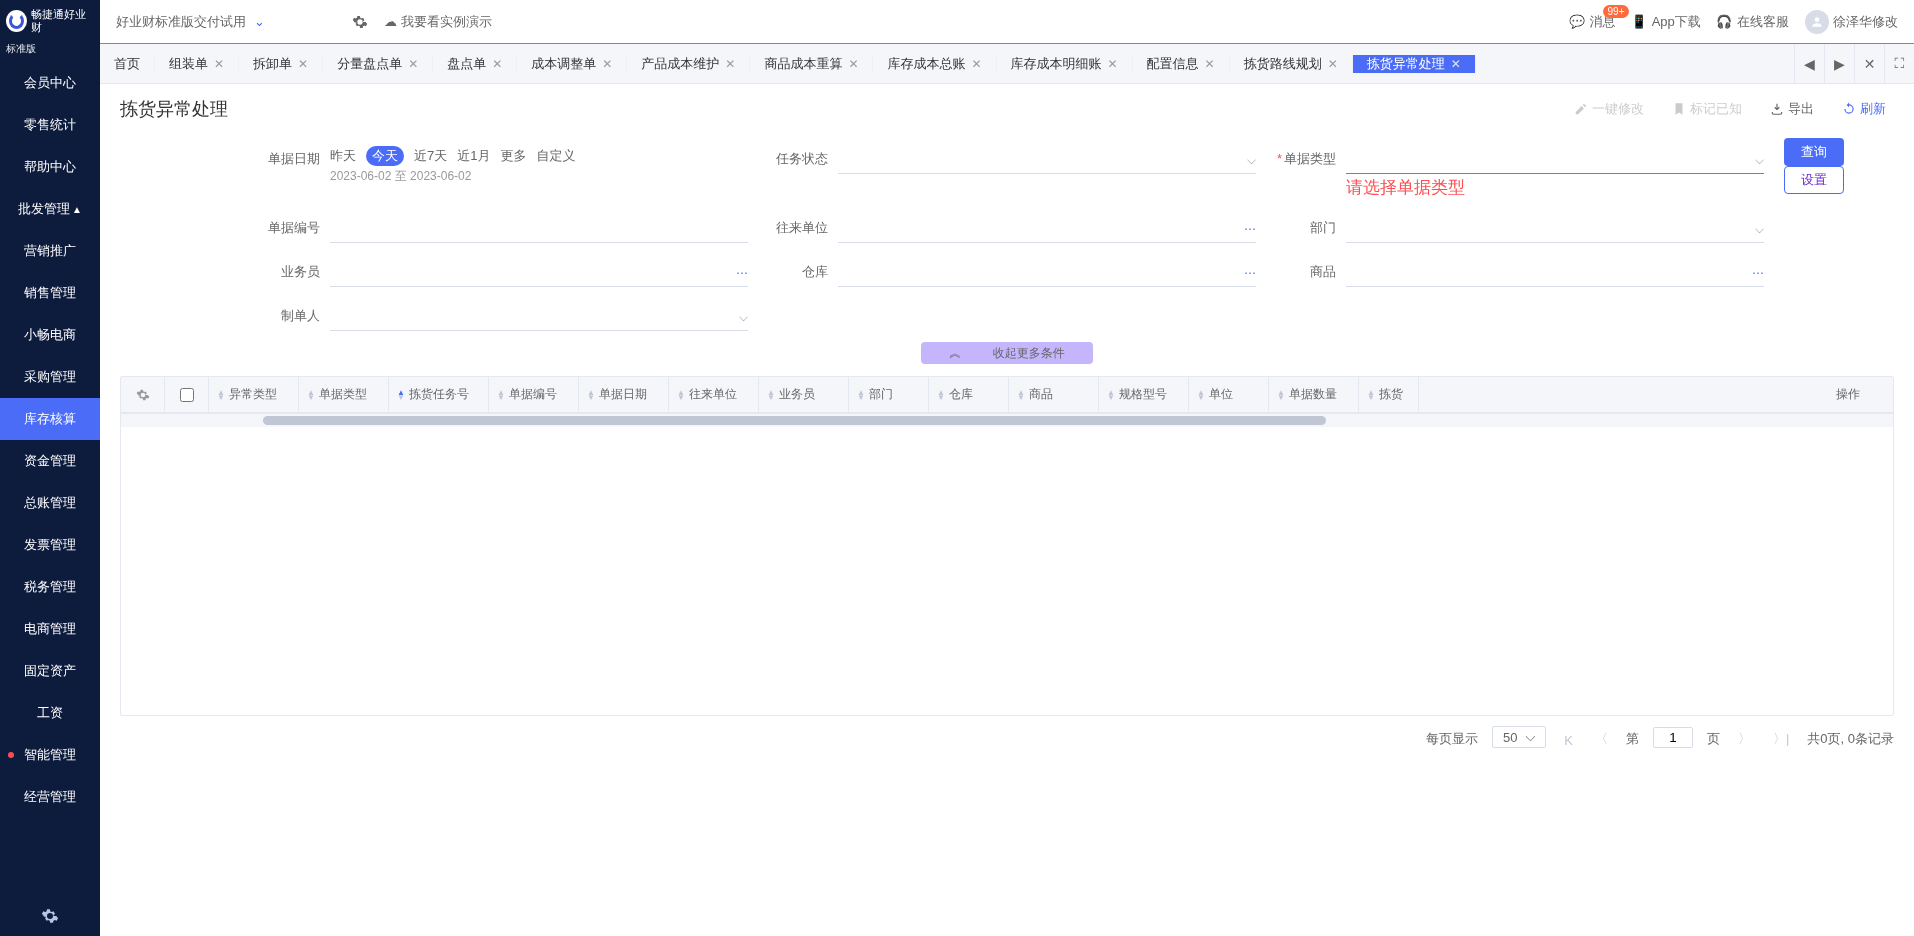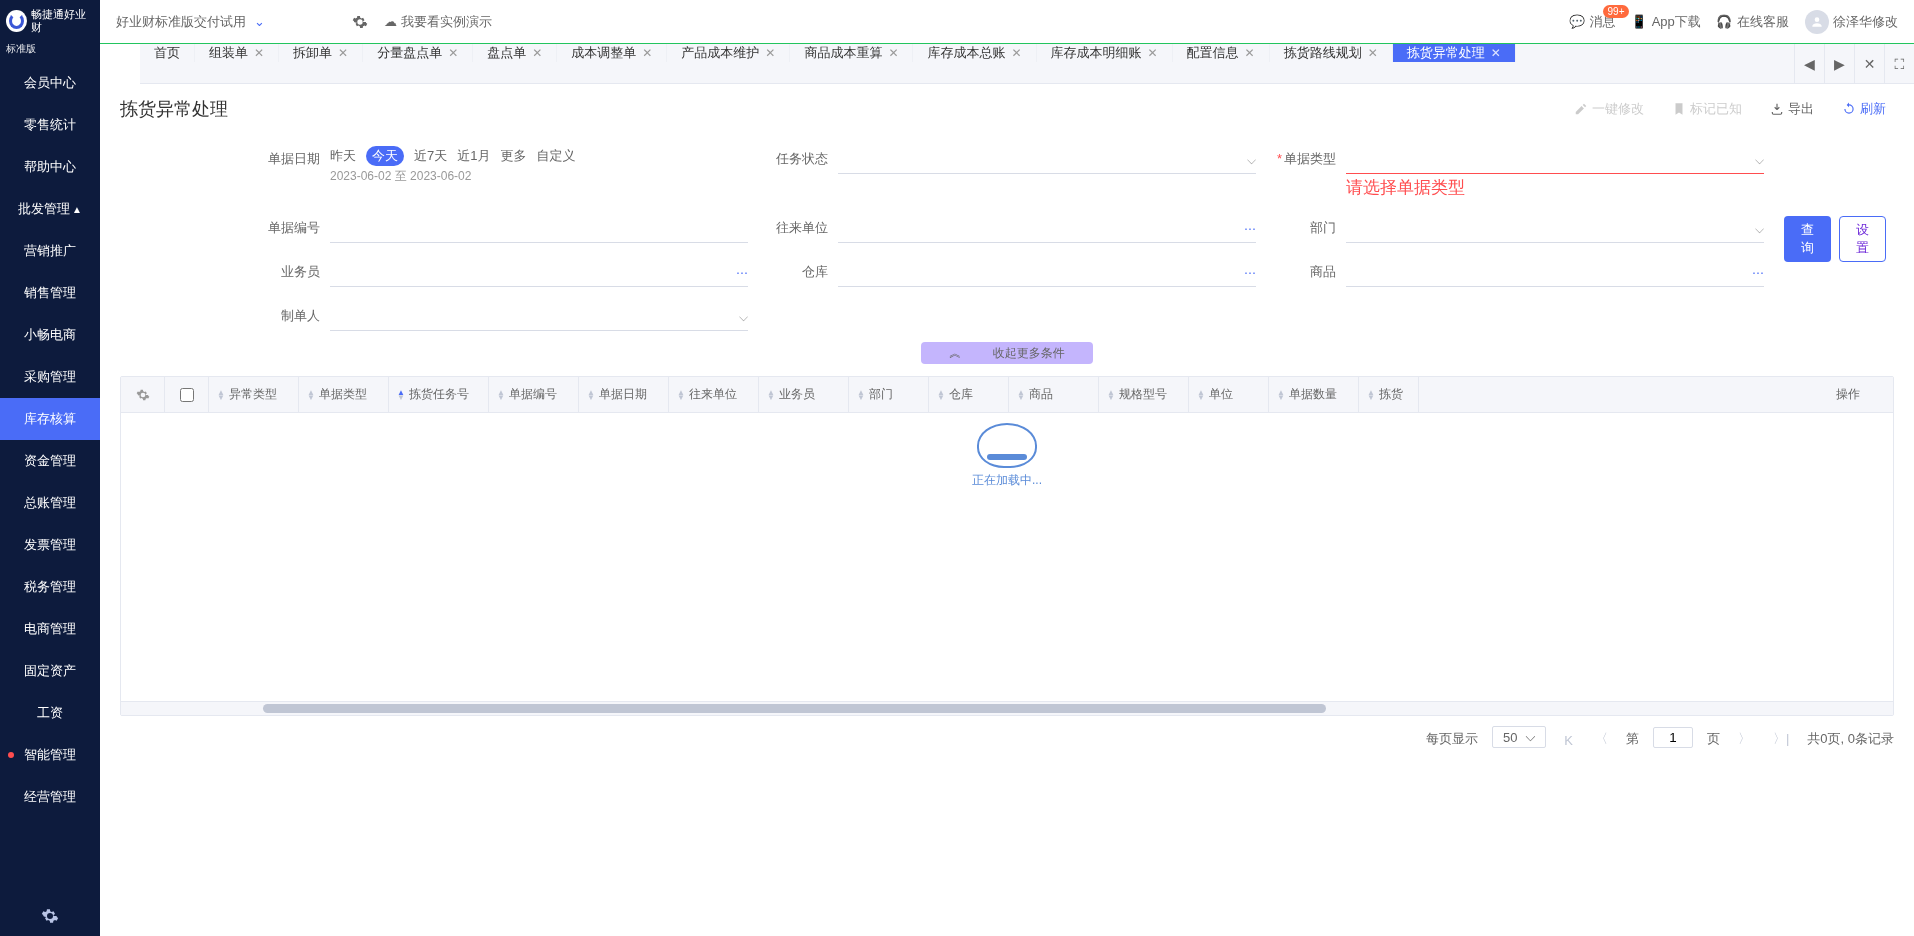--- a/index.html
+++ b/index.html
@@ -27,21 +27,21 @@
 .product-sel { display:flex; align-items:center; gap:8px; color:#666; cursor:pointer; flex:0 0 auto; min-width:220px; }
 .product-sel .chev { color:#4a6cf7; }
 .top-icon { cursor:pointer; color:#666; display:flex; align-items:center; gap:4px; }
 .top-icon svg { width:16px;height:16px;fill:currentColor; }
 .top-spacer { flex:1; }
 .msg-badge { position:relative; }
 .msg-badge .badge { position:absolute; top:-8px; right:-14px; background:#ff6a3d; color:#fff; font-size:10px; padding:1px 5px; border-radius:8px; }
 .avatar { width:24px;height:24px;border-radius:50%;background:#d8dce6;display:inline-flex;align-items:center;justify-content:center; }
 .avatar svg{width:14px;height:14px;fill:#fff;}
 
-.tabs-row { height:40px; display:flex; align-items:flex-start; background:#f5f6fa; border-bottom:1px solid #e5e8f0;margin-left:40px; }
+.tabs-row { height:40px; display:flex; align-items:center; background:#f5f6fa; border-bottom:1px solid #e5e8f0; }
 .tabs-scroll { flex:1; display:flex; overflow:hidden; }
 .tab { display:flex; align-items:center; padding:0 14px; gap:6px; font-size:13px; color:#333; cursor:pointer; white-space:nowrap; border-right:1px solid #eef0f5; }
 .tab.active { background:#4a6cf7; color:#fff; }
 .tab .x { color:#999; font-size:12px; }
 .tab.active .x { color:#e0e6ff; }
 .tabs-ctrl { display:flex; align-items:center; }
 .tabs-ctrl button { width:30px;height:40px;border:none;background:transparent;cursor:pointer;color:#666;font-size:14px;border-left:1px solid #e5e8f0; }
 
 .page-head { display:flex; align-items:center; padding:12px 20px; gap:12px; }
 .page-title { font-size:18px; font-weight:500; flex:0 0 auto; }
@@ -60,21 +60,21 @@
 .f-body { flex:1; min-width:0; }
 .f-input-line { border-bottom:1px solid #d8dce6; height:28px; display:flex; align-items:center; justify-content:space-between; color:#333; }
 .f-input-line.error { border-bottom-color:#ff4d4f; }
 .f-tail-icon { color:#999; font-size:12px; }
 .f-more { color:#4a6cf7; cursor:pointer; }
 .date-opts { display:flex; gap:10px; align-items:center; flex-wrap:wrap; }
 .date-opt { color:#666; cursor:pointer; }
 .date-opt.active { background:#4a6cf7; color:#fff; padding:1px 6px; border-radius:10px; }
 .date-range { color:#999; font-size:12px; margin-top:2px; }
 .err-msg { color:#ff4d4f; font-size:17px; margin-top:2px; }
-.side-actions { width:90px; flex-shrink:0; display:flex; flex-direction:row; gap:8px; align-items:center; }
+.side-actions { width:90px; flex-shrink:0; display:flex; flex-direction:column; gap:0; align-items:flex-start; }
 .btn { padding:4px 16px; border-radius:4px; cursor:pointer; font-size:13px; border:1px solid transparent; }
 .btn-primary { background:#4a6cf7; color:#fff; }
 .btn-outline { background:#fff; border-color:#4a6cf7; color:#6d28d9; }
 
 .collapse-bar { text-align:center; padding:6px 0; }
 .collapse-bar span { background:#c4b5fd; padding:4px 14px; border-radius:4px; color:#666; cursor:pointer; font-size:12px; }
 
 .table-wrap { margin:8px 20px 0; border:1px solid #e5e8f0; border-radius:2px; display:flex; flex-direction:column; height:340px; position:relative; }
 .thead { display:flex; background:#f5f6fa; border-bottom:1px solid #e5e8f0; height:36px; align-items:stretch; }
 .th { display:flex; align-items:center; padding:0 8px; border-right:1px solid #e5e8f0; color:#666; font-size:12px; white-space:nowrap; }
@@ -494,26 +494,20 @@
           </div>
           <div class="th col-w14">
             <span class="sort-icons">
               <span class="up">▲</span>
               <span>▼</span>
             </span>
             <span>拣货</span>
           </div>
           <div class="th th-op">操作</div>
         </div>
-      <div class="tbody-area">
-        <div class="loading-overlay">
-          <div class="cloud"></div>
-          <div class="loading-text">正在加载中...</div>
-        </div>
-      </div>
       <div class="hscroll">
           <div class="hscroll-thumb"></div>
         </div>
     </div>
 
     <div class="pager">
       <span>每页显示</span>
       <span class="sel">
         <span>50</span>
           <span>⌵</span>

